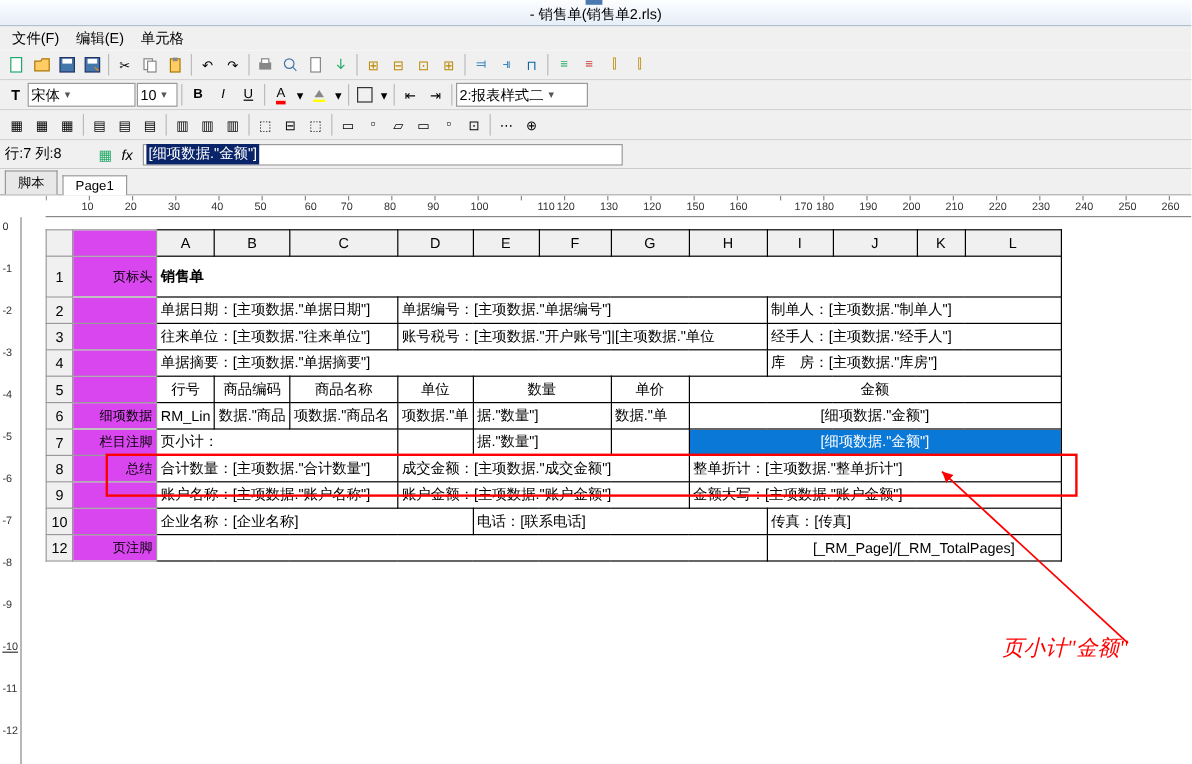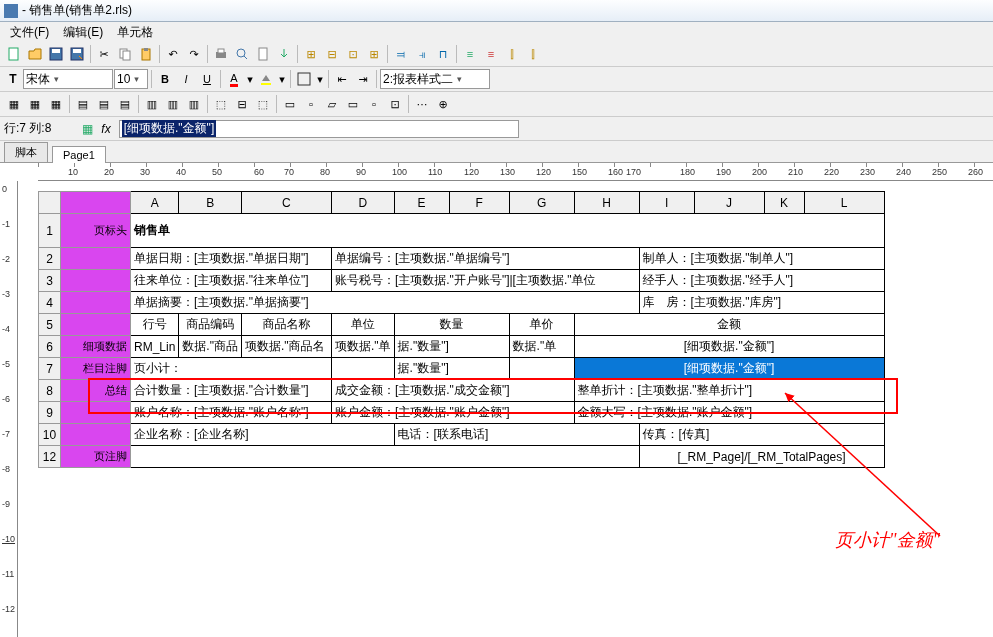--- a/index.html
+++ b/index.html
@@ -1,17 +1,17 @@
 <!DOCTYPE html>
 <html><head>
 <meta charset="utf-8">
 <style>
 * { box-sizing: border-box; margin: 0; padding: 0; }
 body { font-family: "SimSun", "宋体", sans-serif; font-size: 12px; background: #fff; overflow: hidden; width: 993px; height: 637px; position: relative; }
-.titlebar { background: linear-gradient(#fdfeff, #e6eef7); height: 22px; display: flex; align-items: center; padding: 0 4px; border-bottom: 1px solid #a0b0c0; }
+.titlebar { background: linear-gradient(#fdfeff, #e6eef7); height: 22px; display: flex; align-items: center; padding: 0 20px; border-bottom: 1px solid #a0b0c0; flex-direction: column; }
 .titlebar .icon { width: 14px; height: 14px; background: #4a7ab0; margin-right: 4px; }
 .menubar { background: #f0f0f0; height: 20px; display: flex; align-items: center; padding: 0 4px; gap: 2px; }
 .menubar span { padding: 2px 6px; cursor: default; }
 .toolbar { background: #f0f0f0; border-bottom: 1px solid #ccc; display: flex; align-items: center; padding: 2px 4px; gap: 1px; flex-wrap: nowrap; min-height: 24px; }
 .tbtn { width: 20px; height: 20px; border: 1px solid transparent; display: inline-flex; align-items: center; justify-content: center; cursor: pointer; font-size: 11px; }
 .sep { width: 1px; height: 18px; background: #bbb; margin: 0 2px; }
 .dropdown { height: 20px; border: 1px solid #999; background: #fff; padding: 0 2px; font-size: 12px; display: inline-flex; align-items: center; min-width: 40px; }
 .dropdown::after { content: "▾"; margin-left: 4px; font-size: 9px; color: #555; }
 .formula-bar { background: #f0f0f0; border-bottom: 1px solid #ccc; display: flex; align-items: center; padding: 2px 4px; height: 24px; gap: 8px; }
 .formula-input { background: #fff; border: 1px solid #999; height: 18px; display: flex; align-items: center; padding: 0 2px; }
@@ -225,33 +225,33 @@
       <div class="num" style="left: 216px; text-align: center;">60</div>
       <div class="tick" style="left: 216px;"></div>
       <div class="num" style="left: 246px;">70</div>
       <div class="tick" style="left: 252px;"></div>
       <div class="num" style="left: 282px;">80</div>
       <div class="tick" style="left: 288px;"></div>
       <div class="num" style="left: 318px;">90</div>
       <div class="tick" style="left: 324px;"></div>
       <div class="num" style="left: 354px;">100</div>
       <div class="tick" style="left: 360px;"></div>
-      <div class="num" style="left: 390px;">110</div>
+      <div class="num" style="left: 410px;">110</div>
       <div class="tick" style="left: 396px;"></div>
       <div class="num" style="left: 426px;">120</div>
       <div class="tick" style="left: 432px;"></div>
       <div class="num" style="left: 462px;">130</div>
       <div class="tick" style="left: 468px;"></div>
       <div class="num" style="left: 498px;">120</div>
       <div class="tick" style="left: 504px;"></div>
       <div class="num" style="left: 534px;">150</div>
       <div class="tick" style="left: 540px;"></div>
       <div class="num" style="left: 570px;">160</div>
       <div class="tick" style="left: 576px;"></div>
-      <div class="num" style="left: 588px;">170</div>
+      <div class="num" style="left: 624px;">170</div>
       <div class="tick" style="left: 612px;"></div>
       <div class="num" style="left: 642px;">180</div>
       <div class="tick" style="left: 648px;"></div>
       <div class="num" style="left: 678px;">190</div>
       <div class="tick" style="left: 684px;"></div>
       <div class="num" style="left: 714px;">200</div>
       <div class="tick" style="left: 720px;"></div>
       <div class="num" style="left: 750px;">210</div>
       <div class="tick" style="left: 756px;"></div>
       <div class="num" style="left: 786px;">220</div>

